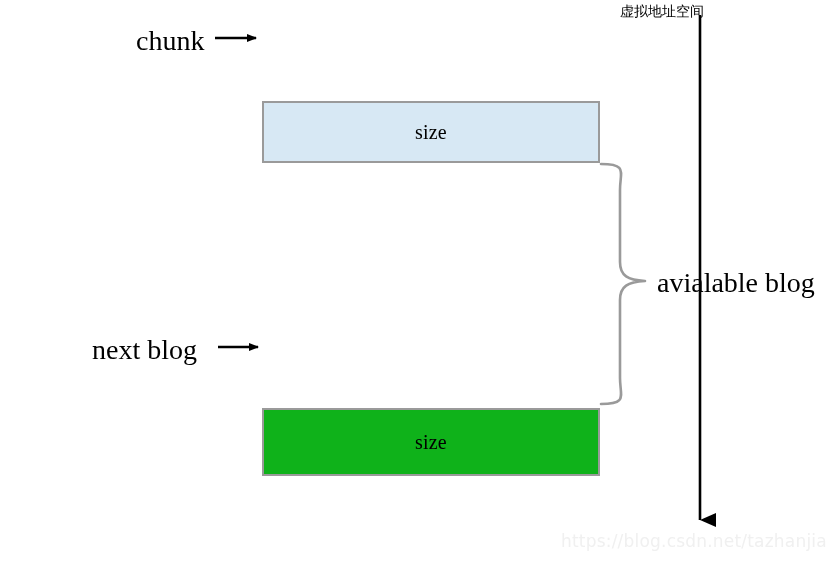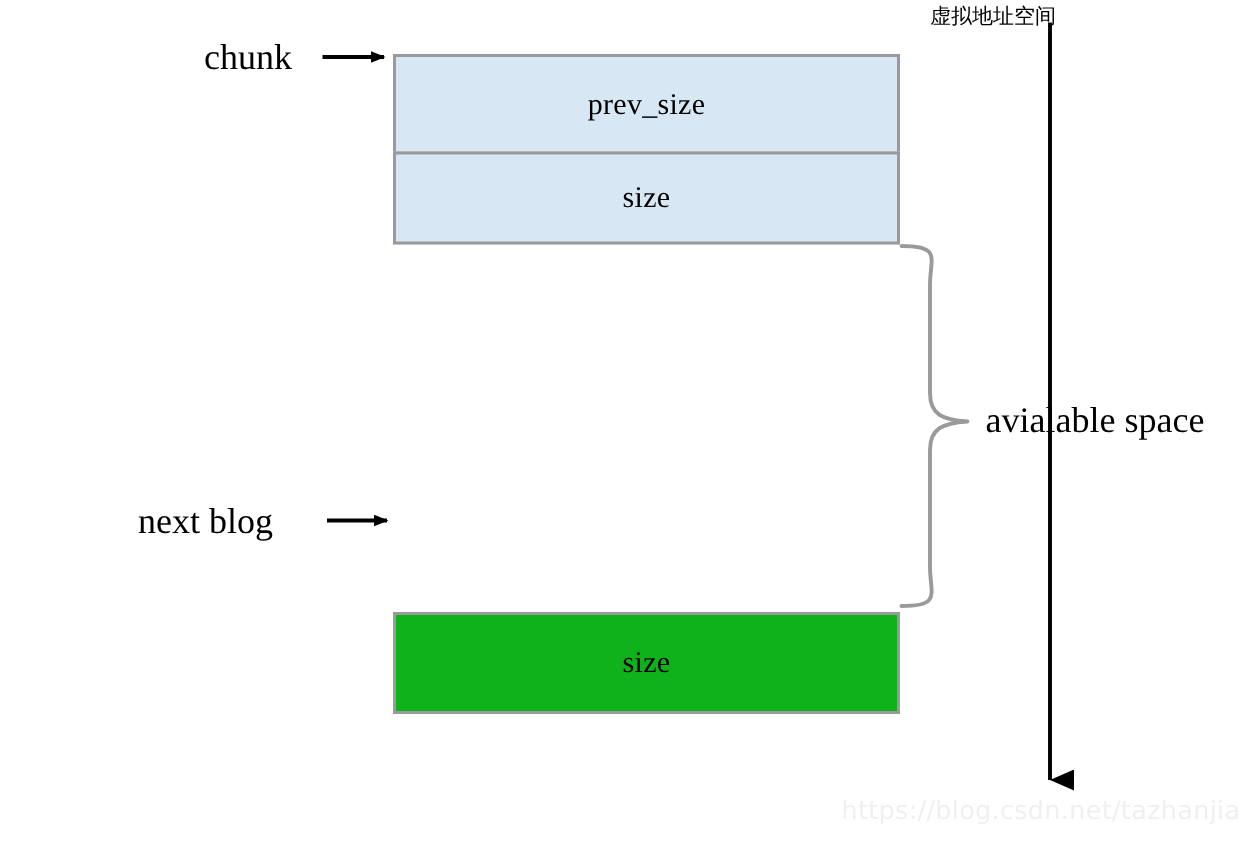--- a/index.html
+++ b/index.html
@@ -64,21 +64,21 @@
     position: absolute;
     left: 2px;
     top: 310px;
     width: 334px;
     height: 0;
     border-top: 2px dashed #8f8f8f;
   }
   
   .side-label {
     position: absolute;
-    font-size: 24px;
+    font-size: 28px;
     white-space: nowrap;
     line-height: 1;
   }
   .label-chunk      { left: 136px; top: 27px; }
   .label-next-chunk { left: 92px;  top: 336px; }
   .label-avail      { left: 657px; top: 269px; }
   .label-vas {
     position: absolute;
     left: 620px;
     top: 4px;
@@ -131,38 +131,35 @@
                C 620,396 628,404 601,404" fill="none" stroke="#9a9a9a" stroke-width="2.6" stroke-linecap="round" stroke-linejoin="round"></path>
     </g>
 
     <g>
       <line x1="700" y1="15" x2="700" y2="520" stroke="#000000" stroke-width="2.6" marker-end="url(#arrowDown)"></line>
     </g>
   </svg>
 
   <div class="chunk-box">
 
-    <div class="field field-prev">
-      <span class="field-label">prev_size</span>
-    </div>
 
     <div class="field field-size">
       <span class="field-label">size</span>
     </div>
 
 
     <div class="field field-green">
       <span class="field-label">size</span>
     </div>
 
   </div>
 
   <div class="side-label label-chunk">chunk</div>
 
   <div class="side-label label-next-chunk">next blog</div>
 
-  <div class="side-label label-avail">avialable space</div>
+  <div class="side-label label-avail">avialable blog</div>
 
   <div class="label-vas">虚拟地址空间</div>
 
   <div class="watermark">https://blog.csdn.net/tazhanjiang2832</div>
 
 </div>
 
 </body></html>

